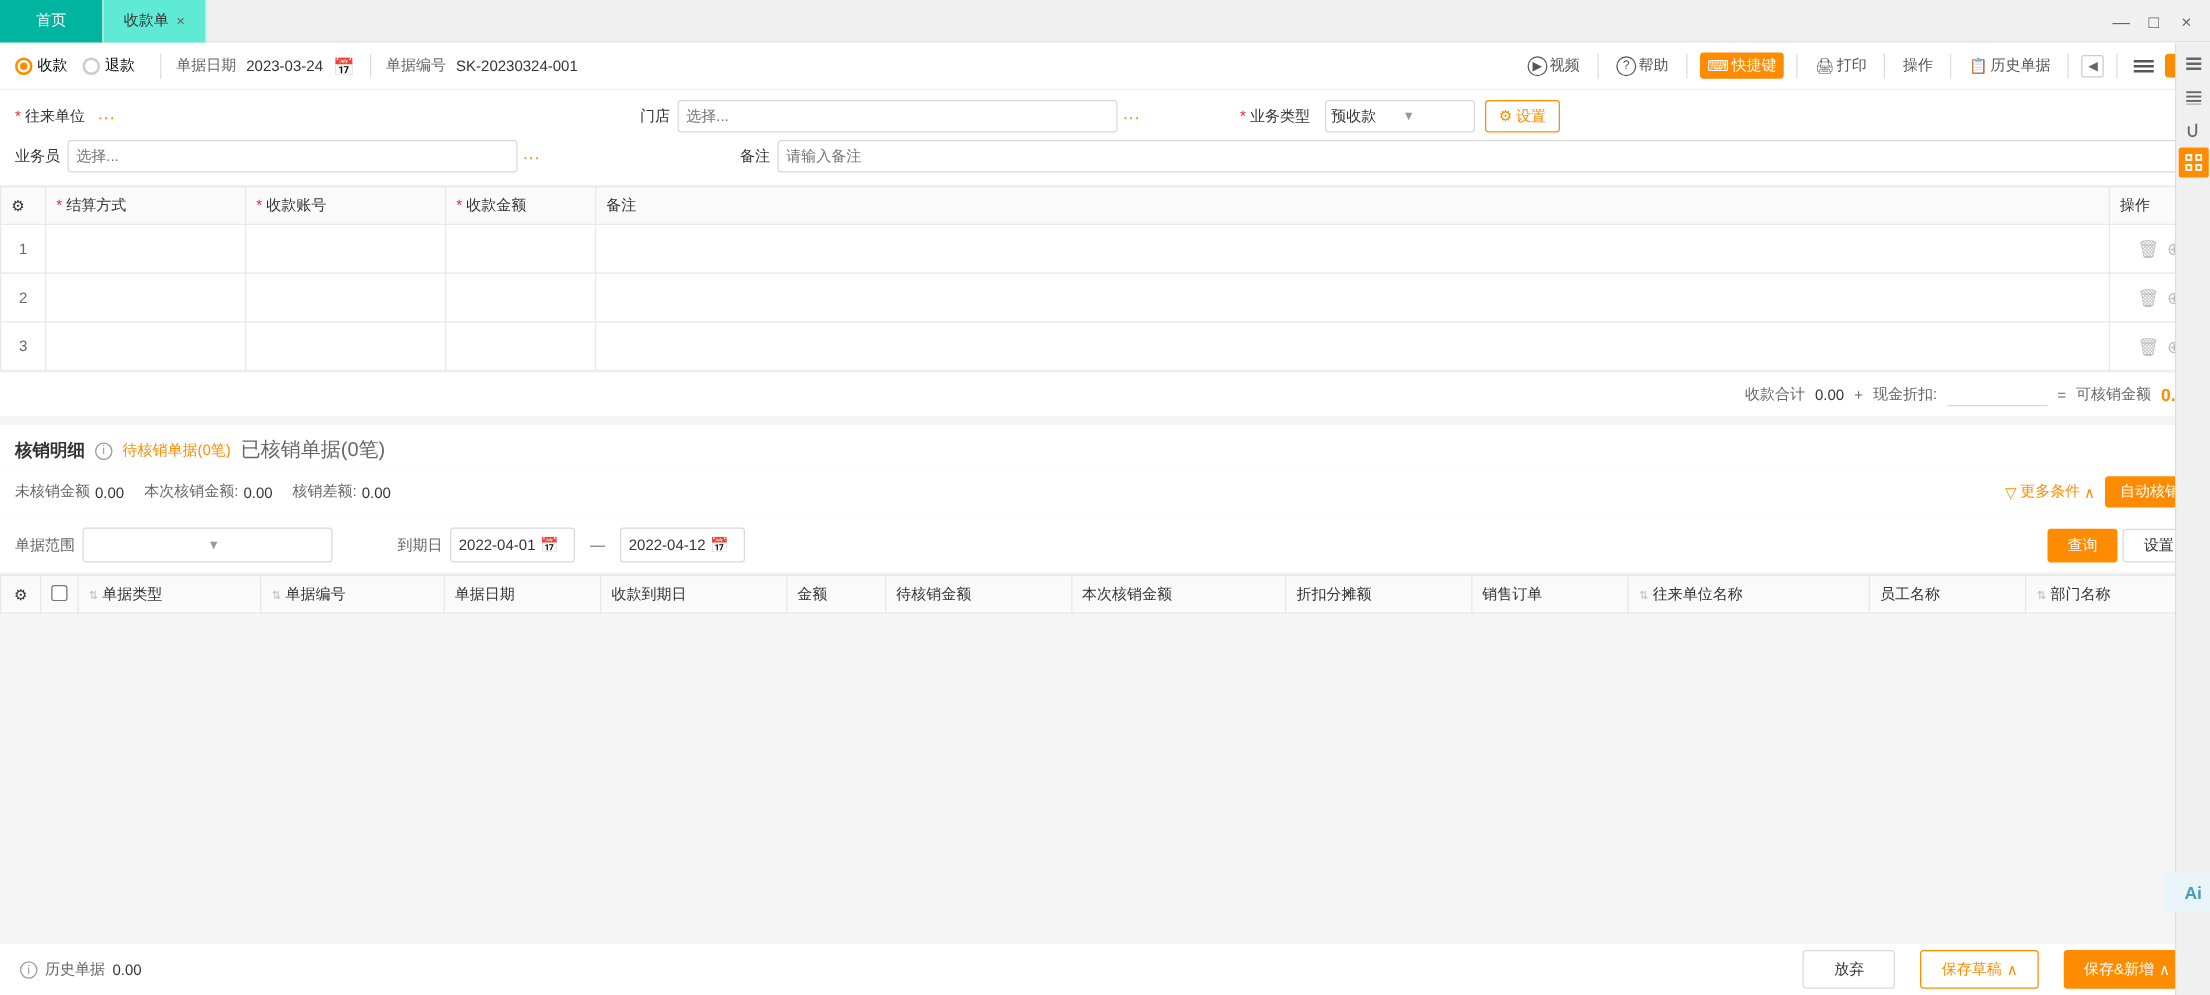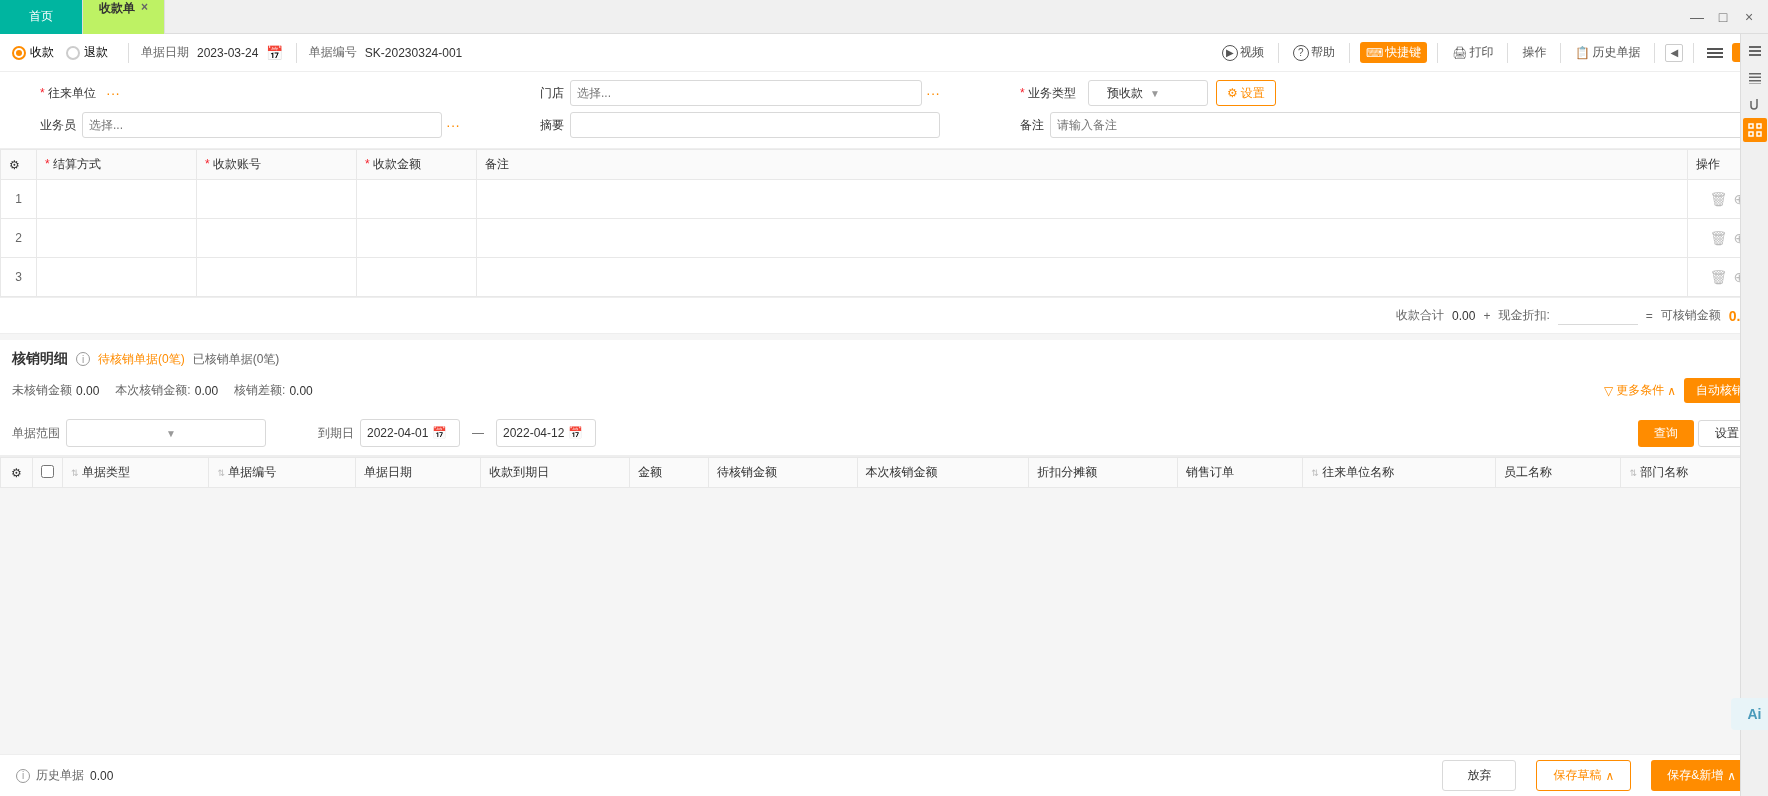--- a/index.html
+++ b/index.html
@@ -15,31 +15,30 @@
     .tab-home {
       background: #f0f0f0;
       color: #333;
       padding: 0 29px;
       height: 34px;
       display: flex; align-items: center;
       cursor: pointer;
       font-size: 13px;
     }
     .tab-active {
-      background: #bef264;
+      background: #5eead4;
       color: #333;
       padding: 0 16px;
       height: 34px;
-      display: flex; align-items: flex-start;
+      display: flex; align-items: center;
       cursor: pointer;
       font-size: 13px;
       border-left: 1px solid #ddd;
       border-right: 1px solid #ddd;
       position: relative;
-      font-weight: bold;
     }
     .tab-close {
       margin-left: 6px;
       color: #666;
       font-size: 12px;
       cursor: pointer;
     }
     .tab-bar-right {
       margin-left: auto;
       display: flex; align-items: center;
@@ -109,21 +108,20 @@
     
     .form-area {
       background: #fff;
       padding: 8px 12px 4px;
       border-bottom: 1px solid #eee;
     }
     .form-row {
       display: flex; align-items: center;
       margin-bottom: 6px;
       gap: 0;
-      margin-left: 28px;
     }
     .form-field {
       display: flex; align-items: center;
       flex: 1;
     }
     .form-label {
       color: #333; white-space: nowrap; min-width: fit-content;
       margin-right: 6px;
     }
     .required { color: #f5222d; }
@@ -136,21 +134,21 @@
       color: #bbb;
       outline: none;
       font-size: 12px;
     }
     .more-btn {
       color: #ff8c00; margin-left: 4px; cursor: pointer; font-size: 14px;
     }
     .form-select {
       display: flex; align-items: center;
       border: 1px solid #d9d9d9; border-radius: 3px;
-      height: 26px; padding: 0 18px;
+      height: 26px; padding: 0 4px;
       background: #fff; cursor: pointer; min-width: 100px;
       position: relative;
     }
     .form-select span { flex: 1; color: #333; }
     .form-select .arrow { color: #999; font-size: 10px; margin-left: 4px; }
     .settings-btn {
       background: #fff;
       border: 1px solid #ff8c00;
       color: #ff8c00;
       border-radius: 3px;
@@ -230,21 +228,21 @@
     .section-title { font-size: 14px; font-weight: 600; color: #333; }
     .info-icon {
       width: 14px; height: 14px; border-radius: 50%;
       border: 1.5px solid #999; color: #999;
       display: flex; align-items: center; justify-content: center;
       font-size: 10px; cursor: pointer;
     }
     .pending-tag {
       color: #ff8c00; cursor: pointer; font-size: 12px;
     }
-    .done-tag { color: #666; font-size: 12px; }
+    .done-tag { color: #666; font-size: 16px; }
 
     
     .stats-row {
       background: #fff;
       padding: 4px 12px 8px;
       display: flex; align-items: center; gap: 16px;
     }
     .stat-item { display: flex; align-items: center; gap: 4px; }
     .stat-label { color: #666; }
     .stat-value { color: #333; }
@@ -480,24 +478,20 @@
       <span>设置</span>
     </button>
   </div>
   <div class="form-row">
     <div class="form-field" style="max-width:420px;">
       <span class="form-label">业务员</span>
       <input class="form-input" type="text" placeholder="选择..." style="">
       <span class="more-btn">···</span>
     </div>
     <div style="width:80px;"></div>
-    <div class="form-field" style="max-width:400px;">
-      <span class="form-label">摘要</span>
-      <input class="form-input" type="text" style="">
-    </div>
     <div style="width:80px;"></div>
     <div class="form-field" style="flex:1;">
       <span class="form-label">备注</span>
       <input class="form-input" type="text" placeholder="请输入备注" style="">
     </div>
   </div>
 </div>
 
 <div class="table-container">
   <table class="data-table">

